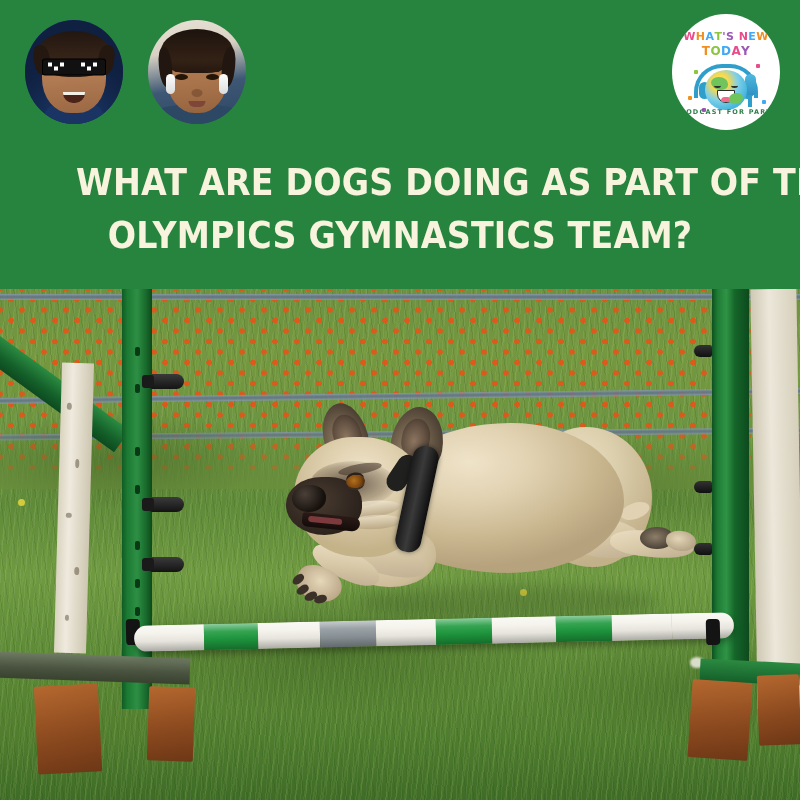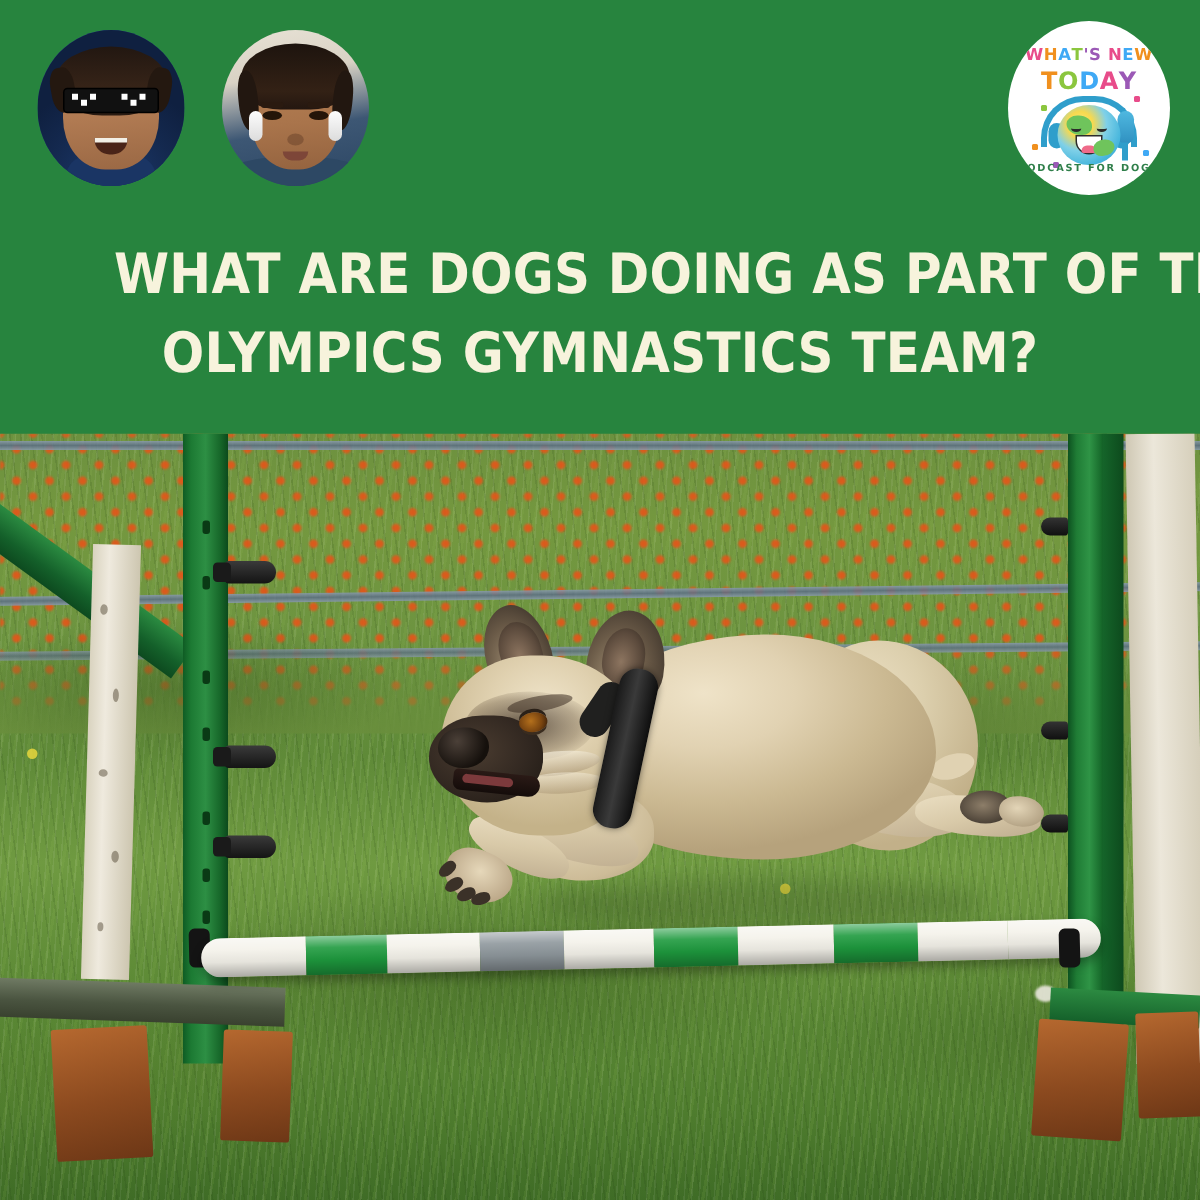--- a/index.html
+++ b/index.html
@@ -113,21 +113,21 @@
     border-radius:50%;
     background:#ffffff;
     overflow:hidden;
   }
   .logo-l1,.logo-l2{
     position:absolute;width:100%;text-align:center;
     font-weight:700;letter-spacing:.4px;white-space:nowrap;
     font-family:"DejaVu Sans",sans-serif;
   }
   .logo-l1{top:16px;font-size:11px;}
-  .logo-l2{top:30px;font-size:16px;}
+  .logo-l2{top:30px;font-size:12px;}
   .logo-l1 span,.logo-l2 span{display:inline-block;}
   .logo-kids{
     position:absolute;bottom:14px;width:100%;text-align:center;
     font-size:6.5px;font-weight:700;letter-spacing:1.2px;color:#2f7f4a;
     font-family:"DejaVu Sans",sans-serif;
   }
   
   .globe{
     position:absolute;left:50%;top:56px;transform:translateX(-50%);
     width:42px;height:40px;border-radius:50%;
@@ -630,21 +630,21 @@
       <span class="hdband"></span>
       <span class="hdcup l"></span>
       <span class="hdcup r"></span>
       <span class="mic"></span>
       <span class="globe">
         <i class="g-eye l"></i>
         <i class="g-eye r"></i>
         <i class="g-mouth"></i>
       </span>
 
-      <div class="logo-kids">PODCAST FOR DOGS</div>
+      <div class="logo-kids">PODCAST FOR PART</div>
     </div>
 
     <div id="title">
       <span class="ln">WHAT ARE DOGS DOING AS PART OF THE US</span>
       <span class="ln">OLYMPICS GYMNASTICS TEAM?</span>
     </div>
 
   </div>
 </div>
 

